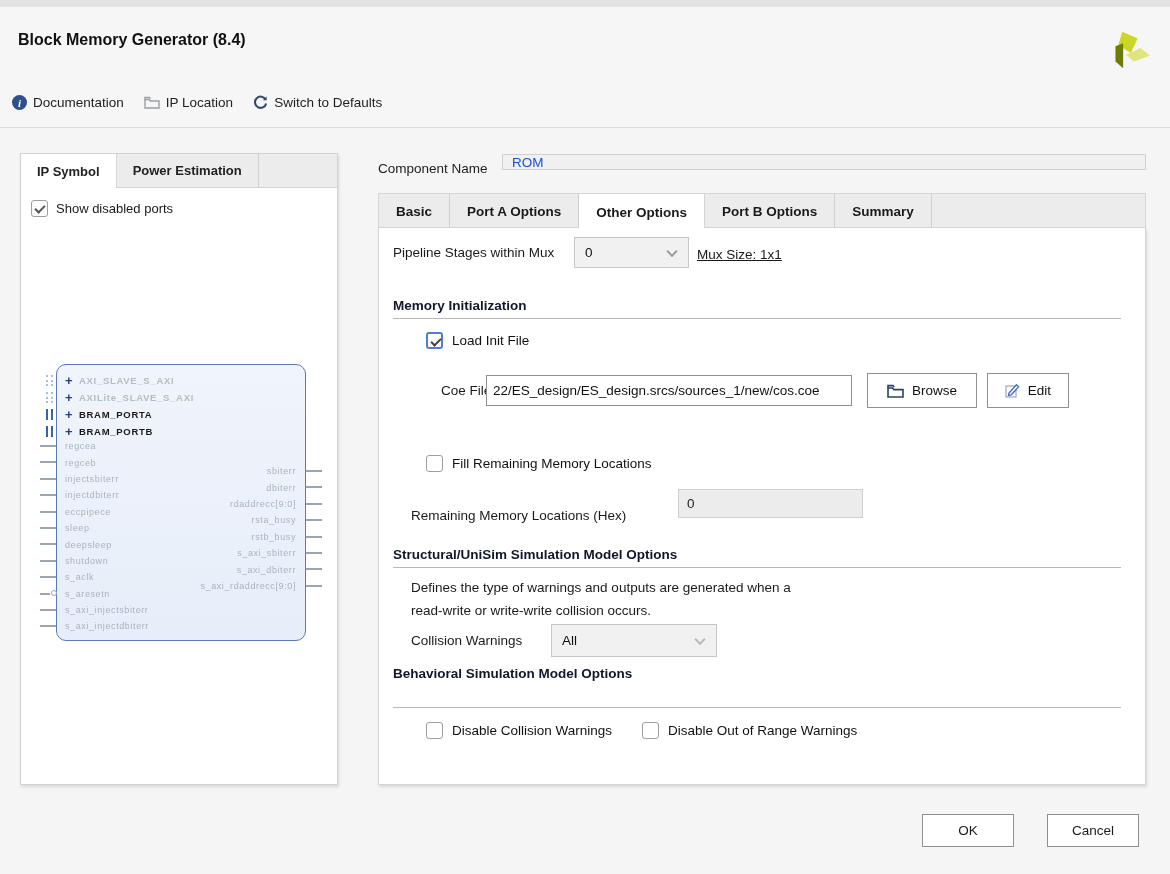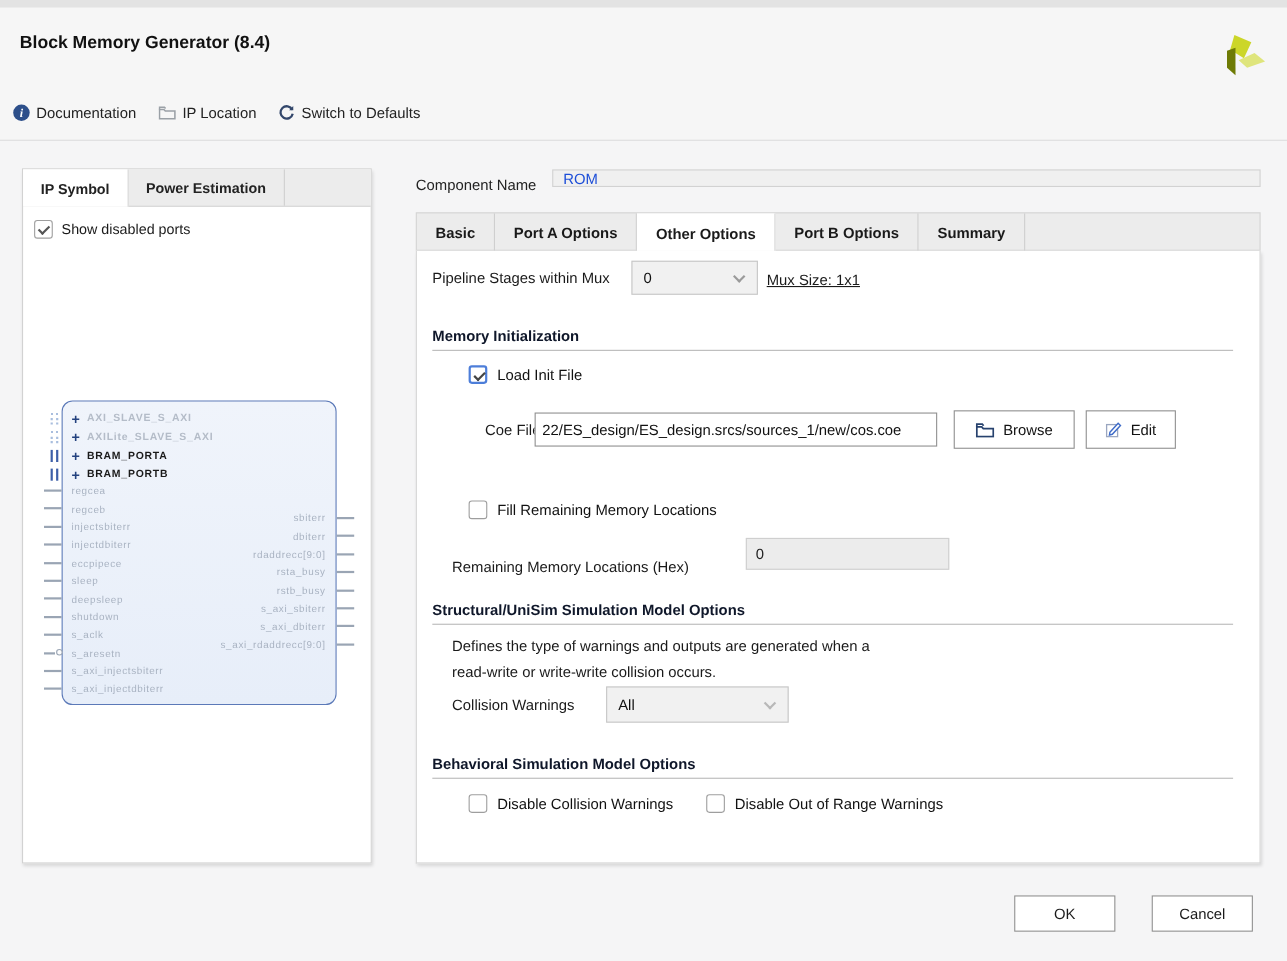--- a/index.html
+++ b/index.html
@@ -324,21 +324,21 @@
     <div class="section-head" style="left:14px; top:319px;">Structural/UniSim Simulation Model Options</div>
     <div class="section-line" style="left:14px; top:339px; width:728px;"></div>
     <div class="desc" style="left:32px; top:352px;">Defines the type of warnings and outputs are generated when a</div>
     <div class="desc" style="left:32px; top:375px;">read-write or write-write collision occurs.</div>
     <div class="row-label" style="left:32px; top:405px;">Collision Warnings</div>
     <div class="dropdown" style="left:172px; top:396px; width:166px; height:33px;">
       <span>All</span>
       <span class="chev light"></span>
     </div>
 
-    <div class="section-head" style="left:14px; top:459px;">Behavioral Simulation Model Options</div>
+    <div class="section-head" style="left:14px; top:438px;">Behavioral Simulation Model Options</div>
     <div class="section-line" style="left:14px; top:479px; width:728px;"></div>
     <div class="check-row" style="left:47px; top:494px;">
       <span class="checkbox"></span>
       <span>Disable Collision Warnings</span>
     </div>
     <div class="check-row" style="left:263px; top:494px;">
       <span class="checkbox"></span>
       <span>Disable Out of Range Warnings</span>
     </div>
   </div>

